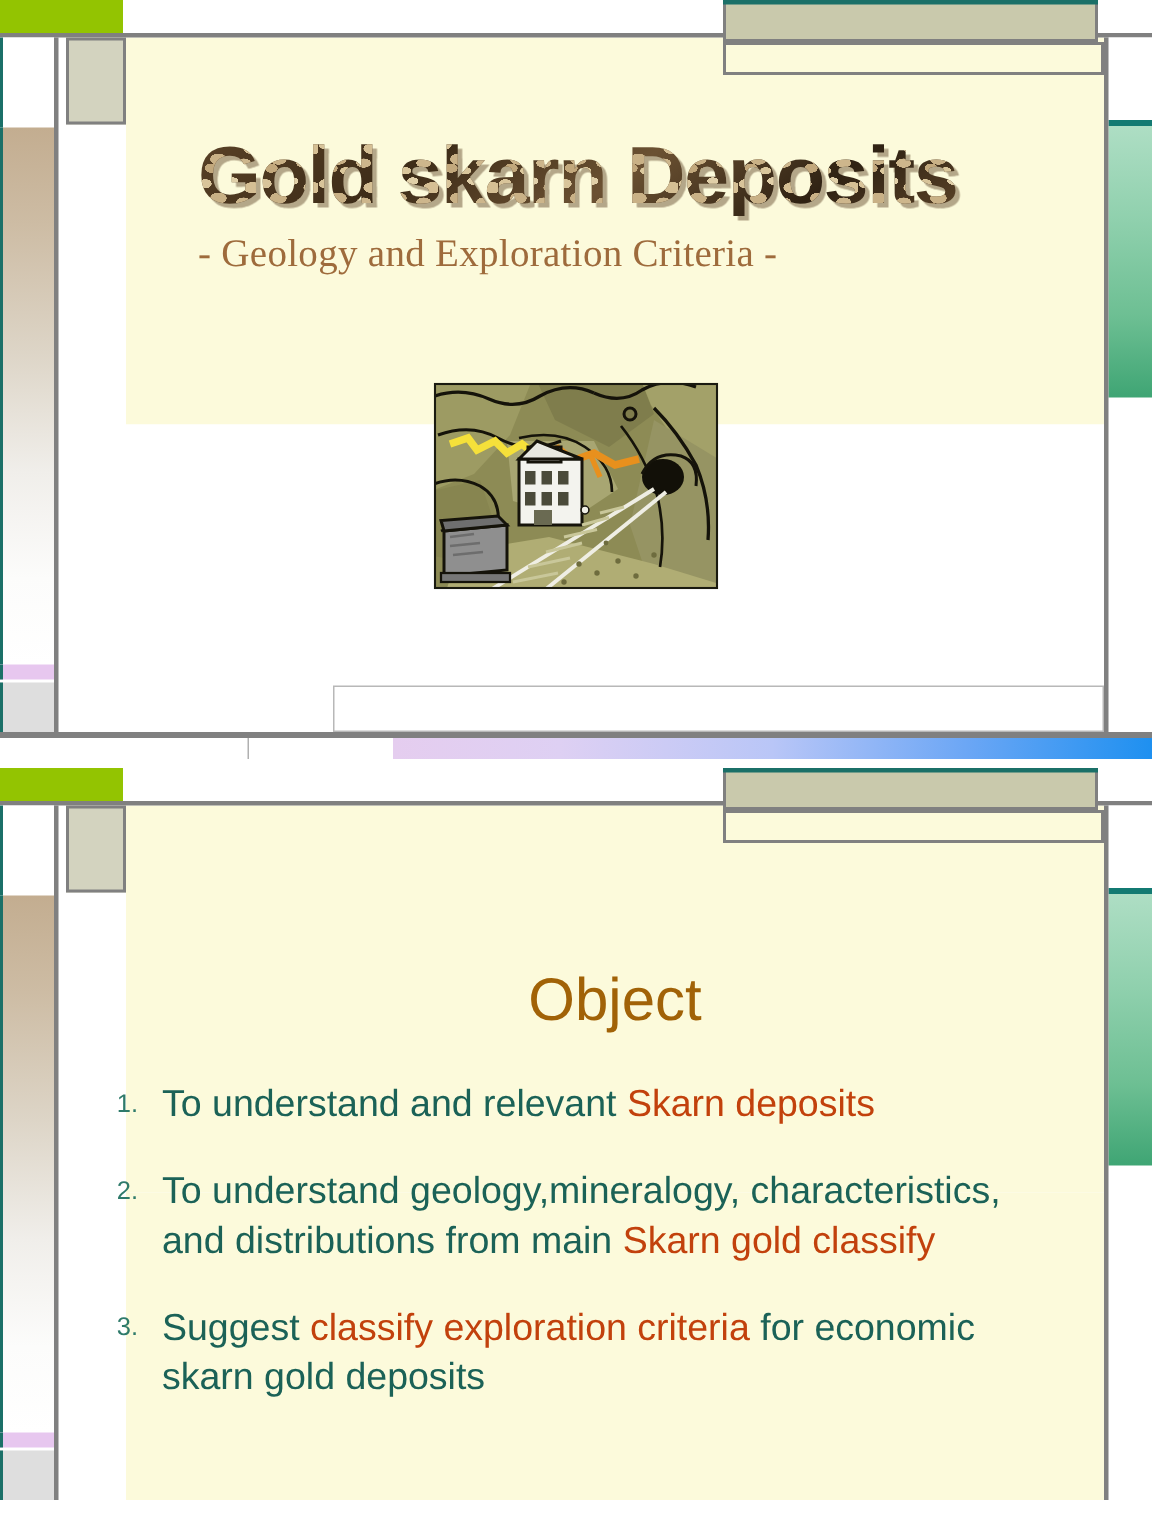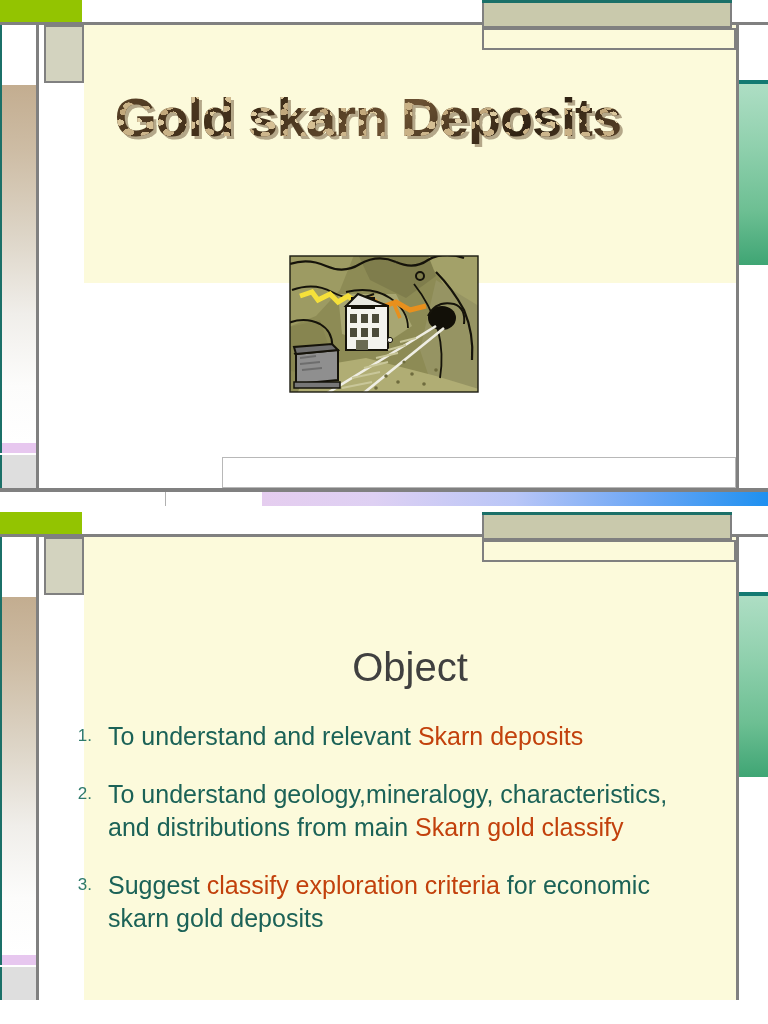--- a/index.html
+++ b/index.html
@@ -59,21 +59,21 @@
   .bot-box{position:absolute;left:222px;top:457px;width:514px;height:31px;
            border:1px solid #b8b8b8;box-sizing:border-box;background:#ffffff;z-index:5;}
   .bot-white1{position:absolute;left:26px;top:492px;width:140px;height:14px;background:#ffffff;
            border-right:1px solid #b0b0b0;box-sizing:border-box;z-index:6;}
   .bot-white2{position:absolute;left:166px;top:492px;width:96px;height:14px;background:#ffffff;z-index:6;}
   .bot-grad{position:absolute;left:262px;top:492px;width:506px;height:14px;
            background:linear-gradient(to right,#e5cdef 0%,#ded0f3 22%,#b9c6f7 50%,#6aa6f5 76%,#1e90f0 100%);
            z-index:6;}
 
   
-  .title-wrap{position:absolute;left:84px;top:90px;width:537px;text-align:right;z-index:10;}
+  .title-wrap{position:absolute;left:84px;top:90px;width:537px;text-align:left;z-index:10;padding-left:48px;}
   .title-art{
     font-family:"Liberation Sans", sans-serif;
     font-size:54px;font-weight:bold;letter-spacing:-1px;
     line-height:1.0;
     color:#4a3520;
     background-image:
       radial-gradient(ellipse 7px 5px at 12% 25%, #d8c49a 0%, #d8c49a 60%, transparent 62%),
       radial-gradient(ellipse 9px 6px at 34% 62%, #c9b186 0%, #c9b186 60%, transparent 62%),
       radial-gradient(ellipse 6px 4px at 58% 18%, #e0cfa8 0%, #e0cfa8 60%, transparent 62%),
       radial-gradient(ellipse 8px 5px at 76% 72%, #cdb68c 0%, #cdb68c 60%, transparent 62%),
@@ -91,21 +91,21 @@
     font-family:"Liberation Serif", serif;
     font-size:26px;color:#9e6b3c;margin-top:10px;letter-spacing:0.2px;
   }
 
   
   .pic{position:absolute;left:286px;top:250px;width:196px;height:148px;z-index:11;}
   .pic svg{display:block;}
 
   
   .s2title{position:absolute;left:84px;top:645px;width:652px;text-align:center;z-index:10;
-           font-size:40px;color:#404040;font-family:"Liberation Sans", sans-serif;}
+           font-size:40px;color:#a16207;font-family:"Liberation Sans", sans-serif;}
   .bullets{position:absolute;left:58px;top:720px;width:650px;z-index:10;}
   .bullet{display:flex;align-items:flex-start;margin-bottom:24px;}
   .bnum{width:34px;flex:0 0 34px;text-align:right;padding-right:16px;
         font-size:17px;color:#2e7a6a;font-family:"Liberation Sans", sans-serif;padding-top:6px;}
   .btext{font-size:25px;line-height:1.34;color:#1b6257;font-family:"Liberation Sans", sans-serif;}
   .hl{color:#c2410c;}
 </style>
 </head>
 <body>
 
@@ -132,20 +132,21 @@
     <div class="lcol-gray"></div>
     <div class="lcol-rule"></div>
 
     <div class="rwhite-top"></div>
     <div class="rgreen"></div>
     <div class="rwhite-bot"></div>
     <div class="rrule"></div>
 
     <div class="title-wrap">
       <div class="title-art">Gold skarn Deposits</div>
+      <div class="subtitle">- Geology and Exploration Criteria -</div>
     </div>
 
     <div class="pic">
       <svg width="196" height="148" viewBox="0 0 196 148" xmlns="http://www.w3.org/2000/svg">
         <defs>
           <clipPath id="mineclip">
               <rect x="4" y="6" width="188" height="136" rx="2"></rect>
             </clipPath>
         </defs>
         <g clip-path="url(#mineclip)">

